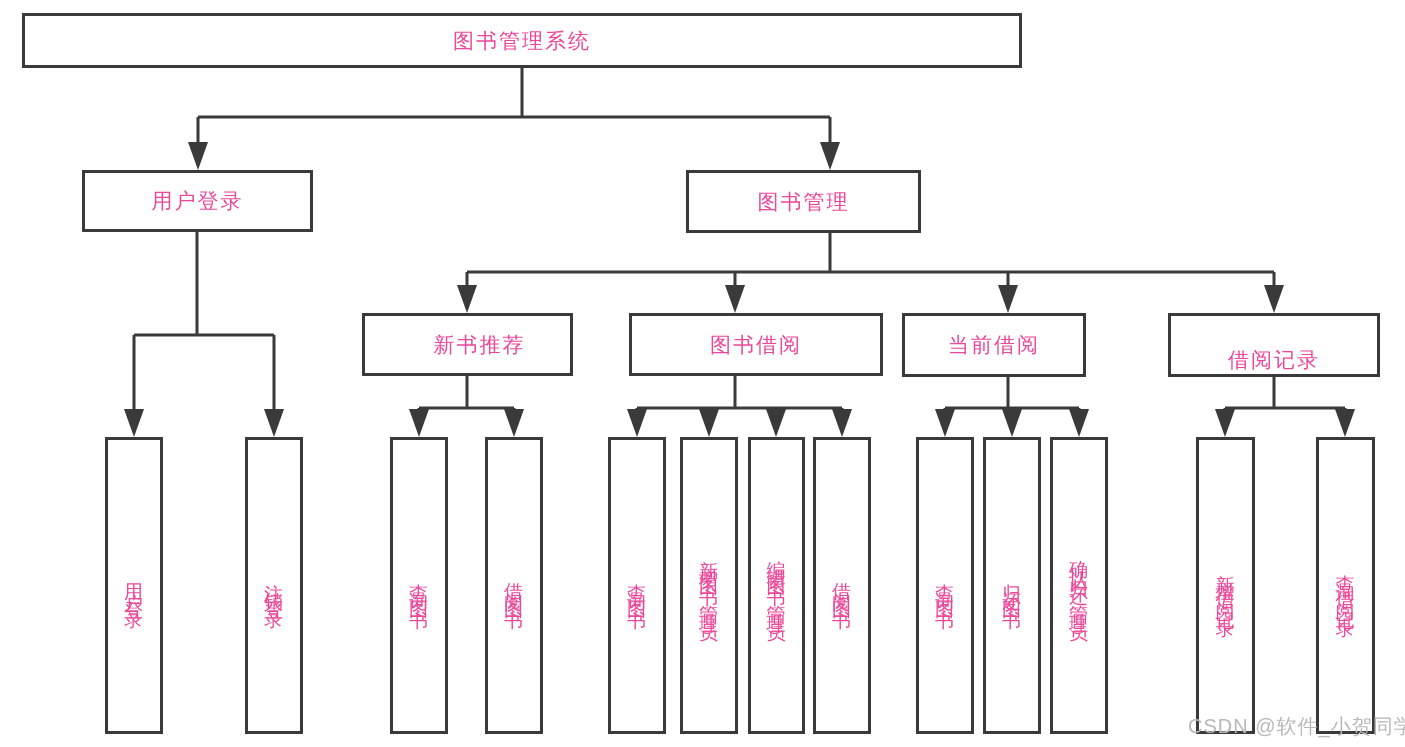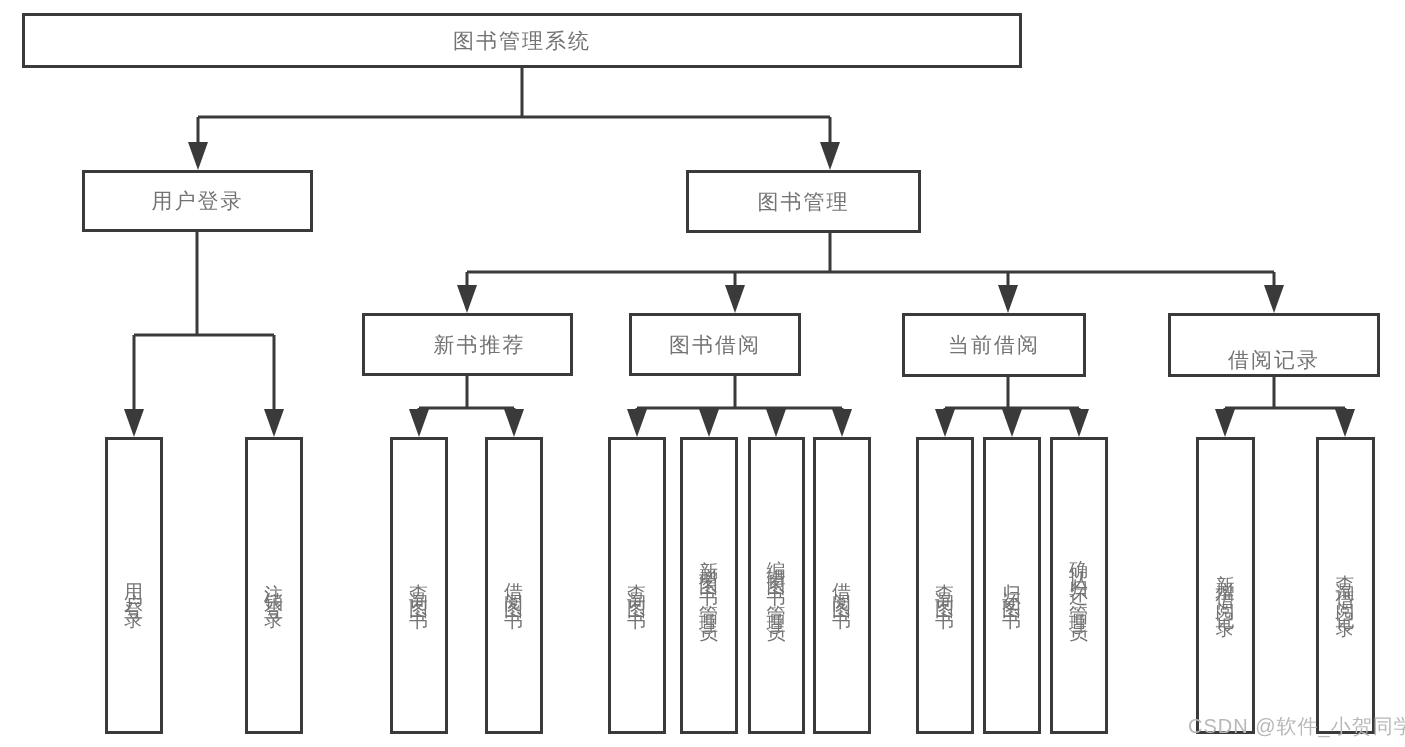--- a/index.html
+++ b/index.html
@@ -5,21 +5,21 @@
   * { margin:0; padding:0; box-sizing:border-box; }
   html,body { background:#ffffff; }
   body { font-family:"Liberation Sans","DejaVu Sans",sans-serif; }
   .stage {
     position:relative; width:1405px; height:747px;
     background:#ffffff; overflow:hidden;
   }
   .svg-layer { position:absolute; left:0; top:0; width:1405px; height:747px; }
   .node {
     position:absolute; background:#ffffff;
-    border:3px solid #3a3a3a; color:#737373;
+    border:3px solid #3a3a3a; color:#ec4899;
     display:flex; align-items:center; justify-content:center;
   }
   .hnode { font-size:21px; letter-spacing:2px; white-space:nowrap; }
   .vnode .vtext {
     writing-mode:vertical-rl; text-orientation:mixed;
     font-size:19px; letter-spacing:9px; line-height:1; white-space:nowrap;
   }
   .watermark {
     position:absolute; left:1188px; top:713px;
     font-size:20px; color:#b8b8b8; letter-spacing:1px; white-space:nowrap;
@@ -80,21 +80,21 @@
   <div class="node hnode" style="left:82px; top:170px; width:231px; height:62px;">
     <span>用户登录</span>
   </div>
   <div class="node hnode" style="left:686px; top:170px; width:235px; height:63px;">
     <span>图书管理</span>
   </div>
 
   <div class="node hnode" style="left:362px; top:313px; width:211px; height:63px;padding-left:24px;">
     <span>新书推荐</span>
   </div>
-  <div class="node hnode" style="left:629px; top:313px; width:172px; height:63px;">
+  <div class="node hnode" style="left:629px; top:313px; width:254px; height:63px;">
     <span>图书借阅</span>
   </div>
   <div class="node hnode" style="left:902px; top:313px; width:184px; height:64px;">
     <span>当前借阅</span>
   </div>
   <div class="node hnode" style="left:1168px; top:313px; width:212px; height:64px;align-items:flex-end;">
     <span>借阅记录</span>
   </div>
 
   <div class="node vnode" style="left:105px; top:437px; width:58px; height:297px;">

